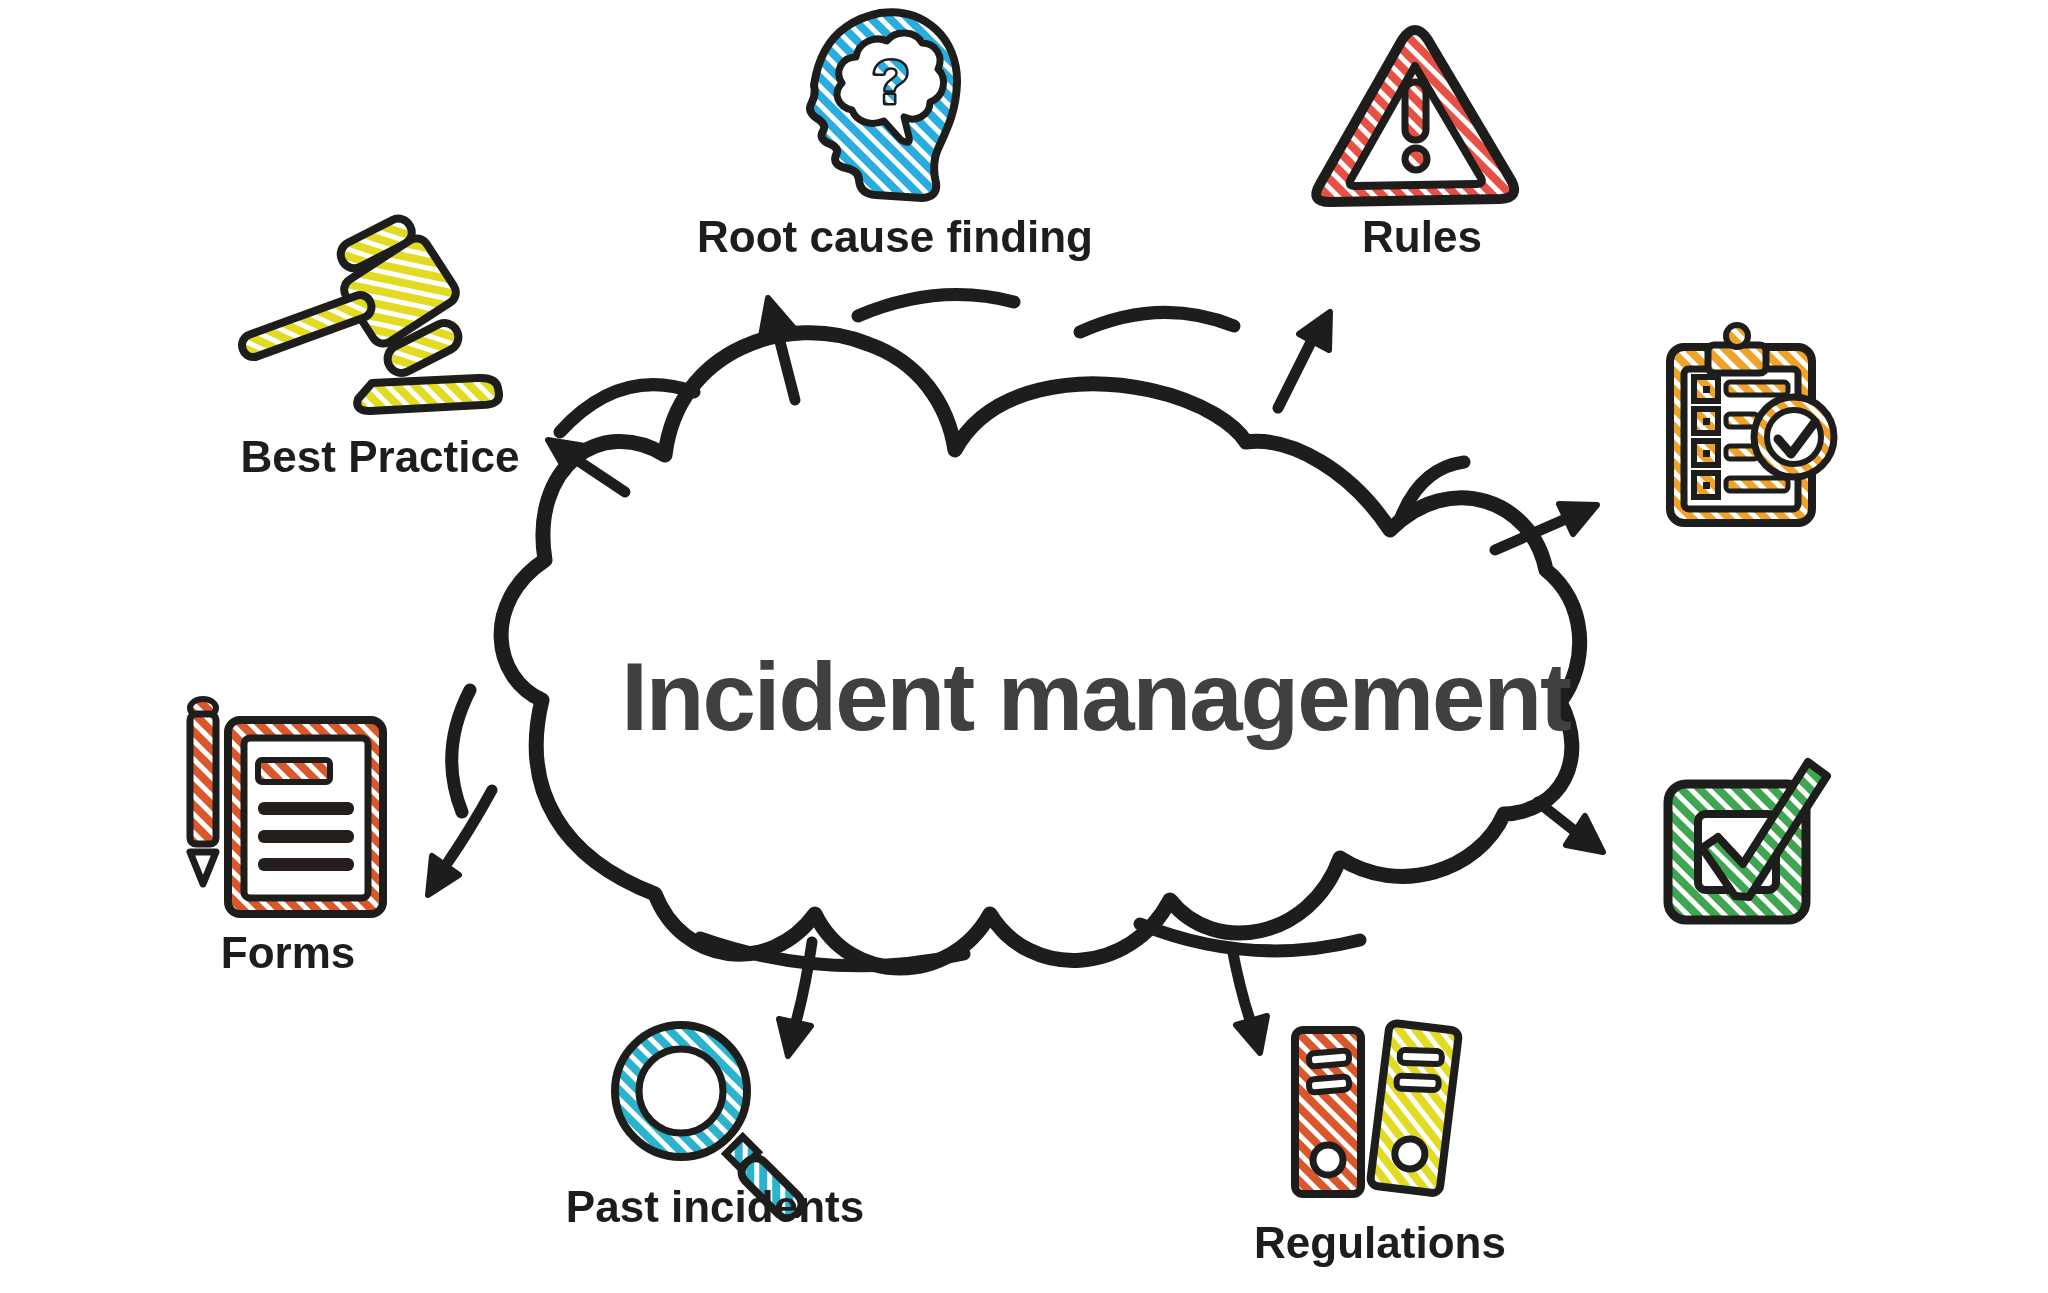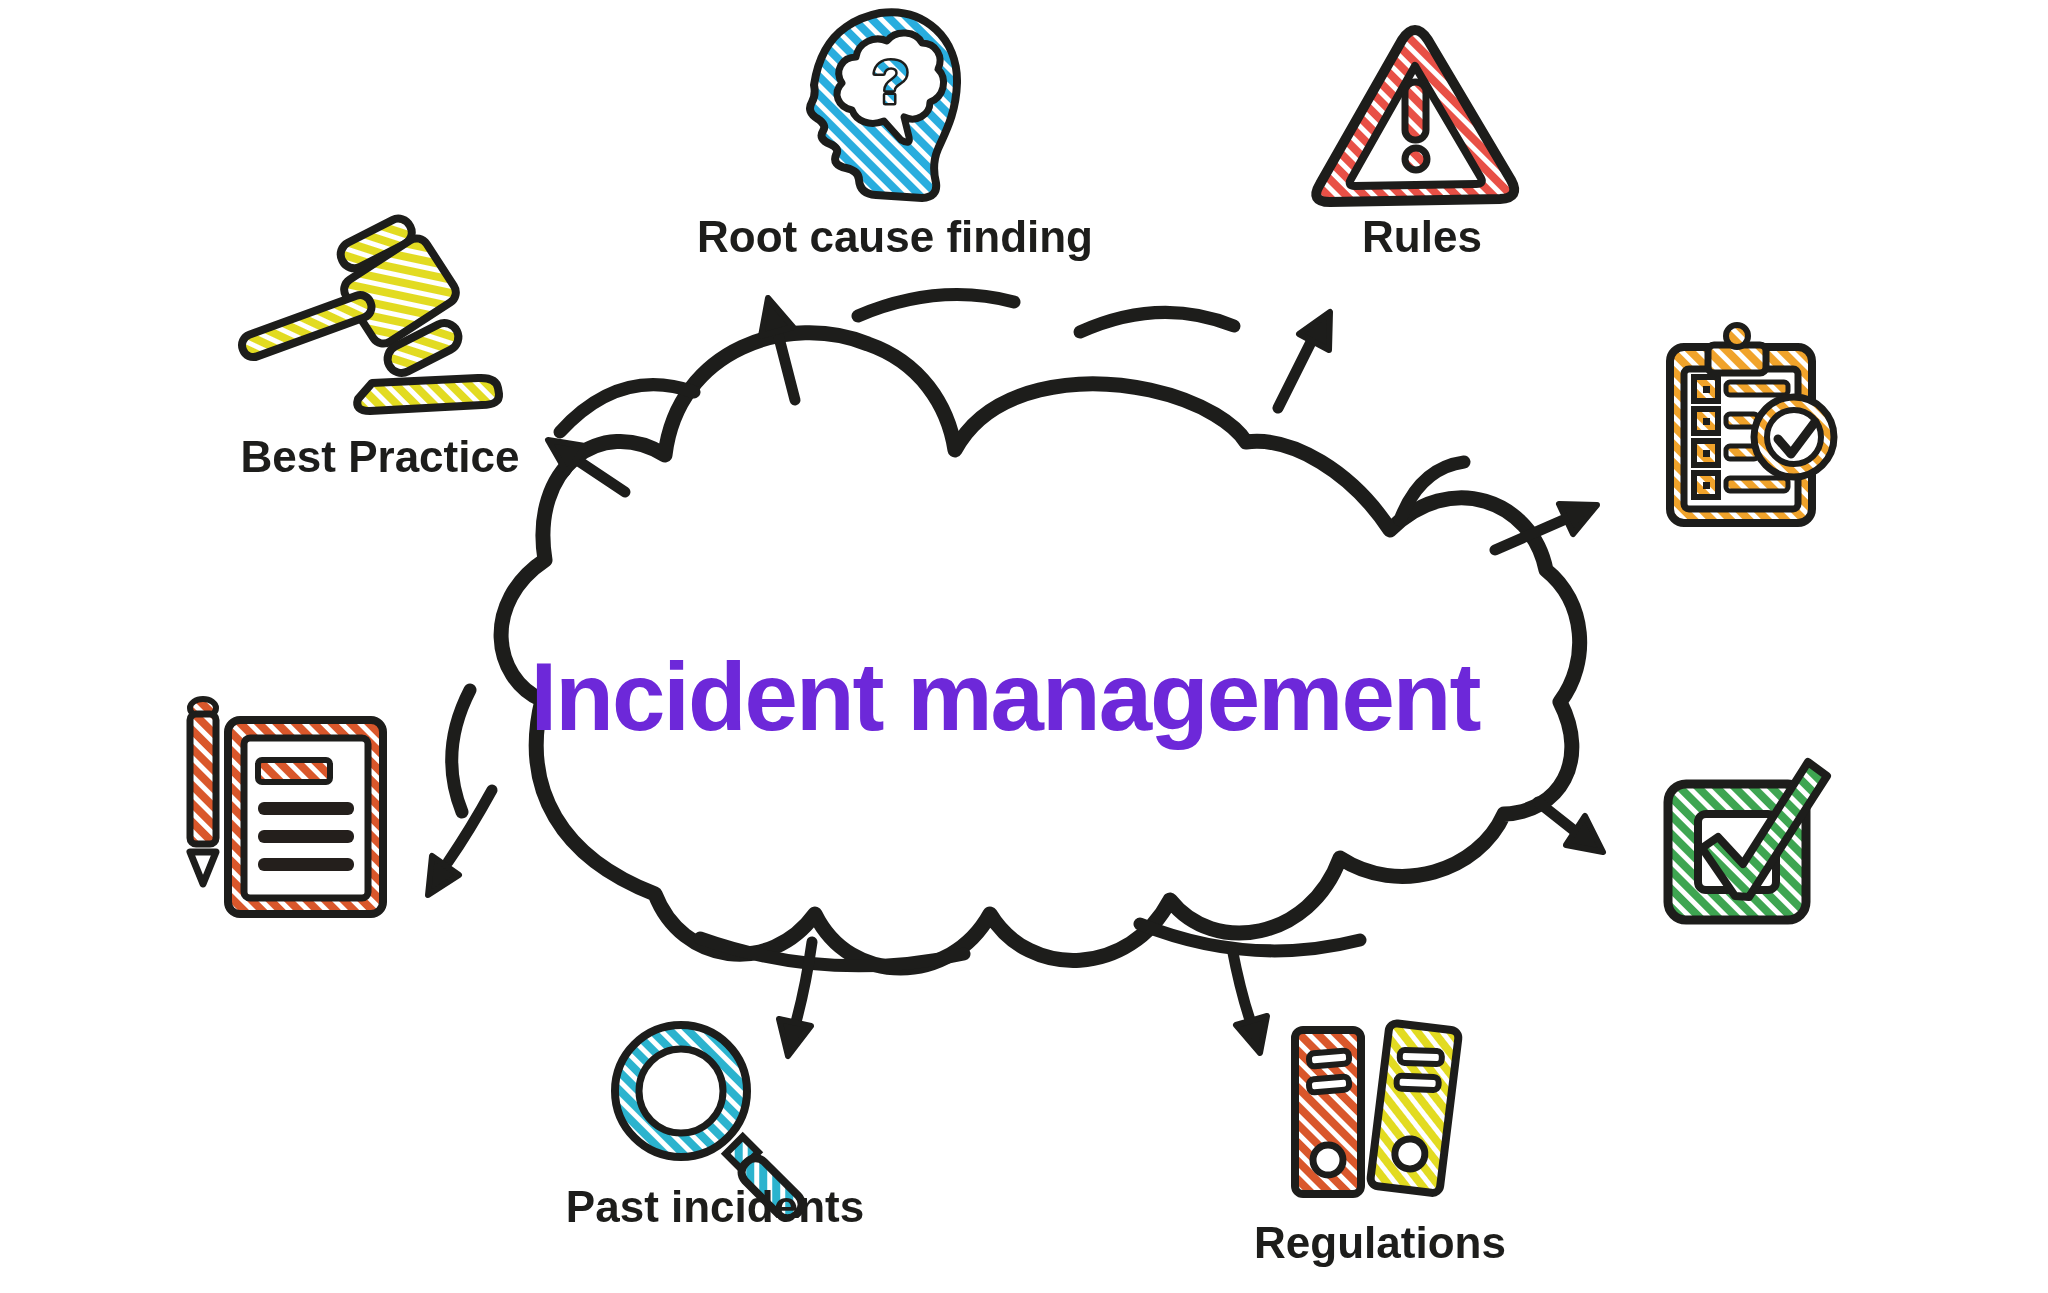--- a/index.html
+++ b/index.html
@@ -16,25 +16,25 @@
     text-align:center;
     font-weight:700;
     font-size:44px;
     color:#1d1d1b;
     letter-spacing:0px;
     white-space:nowrap;
   }
   #cloud-title{
     position:absolute;
     left:440px;top:642px;width:1130px;
-    text-align:center;
+    text-align:right;
     font-weight:700;
     font-size:96px;
     letter-spacing:-2px;
-    color:#6d28d9;
+    color:#404040;
     white-space:nowrap;
   }
   .icon{position:absolute;}
   .icon svg{display:block;width:100%;height:100%;}
 </style>
 </head>
 <body>
 
 <div id="canvas">
 
@@ -246,16 +246,17 @@
         <rect x="110" y="38" width="42" height="13" rx="5" transform="rotate(-5 131 44)" fill="#ffffff" stroke="#1d1d1b" stroke-width="6"></rect>
         <rect x="110" y="64" width="42" height="13" rx="5" transform="rotate(-5 131 70)" fill="#ffffff" stroke="#1d1d1b" stroke-width="6"></rect>
         <circle cx="132" cy="142" r="15" fill="#ffffff" stroke="#1d1d1b" stroke-width="7"></circle>
       </g>
     </svg>
   </div>
 
   <div class="node-label" style="left:595px;top:212px;width:600px;">Root cause finding</div>
   <div class="node-label" style="left:1272px;top:212px;width:300px;">Rules</div>
   <div class="node-label" style="left:150px;top:432px;width:460px;">Best Practice</div>
+  <div class="node-label" style="left:138px;top:928px;width:300px;">Forms</div>
   <div class="node-label" style="left:485px;top:1182px;width:460px;">Past incidents</div>
   <div class="node-label" style="left:1150px;top:1218px;width:460px;">Regulations</div>
 
 </div>
 
 </body></html>

